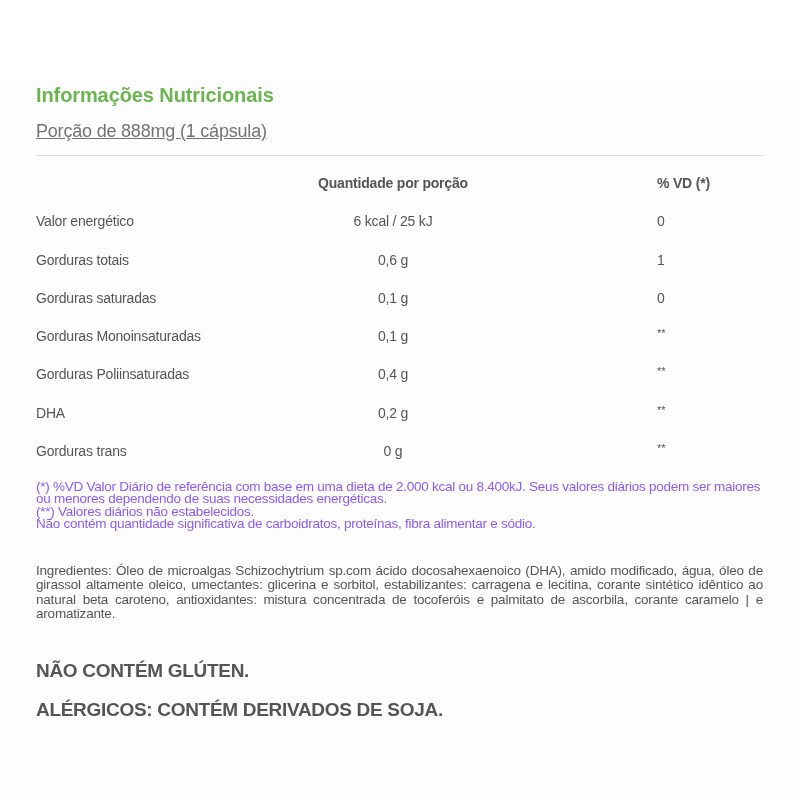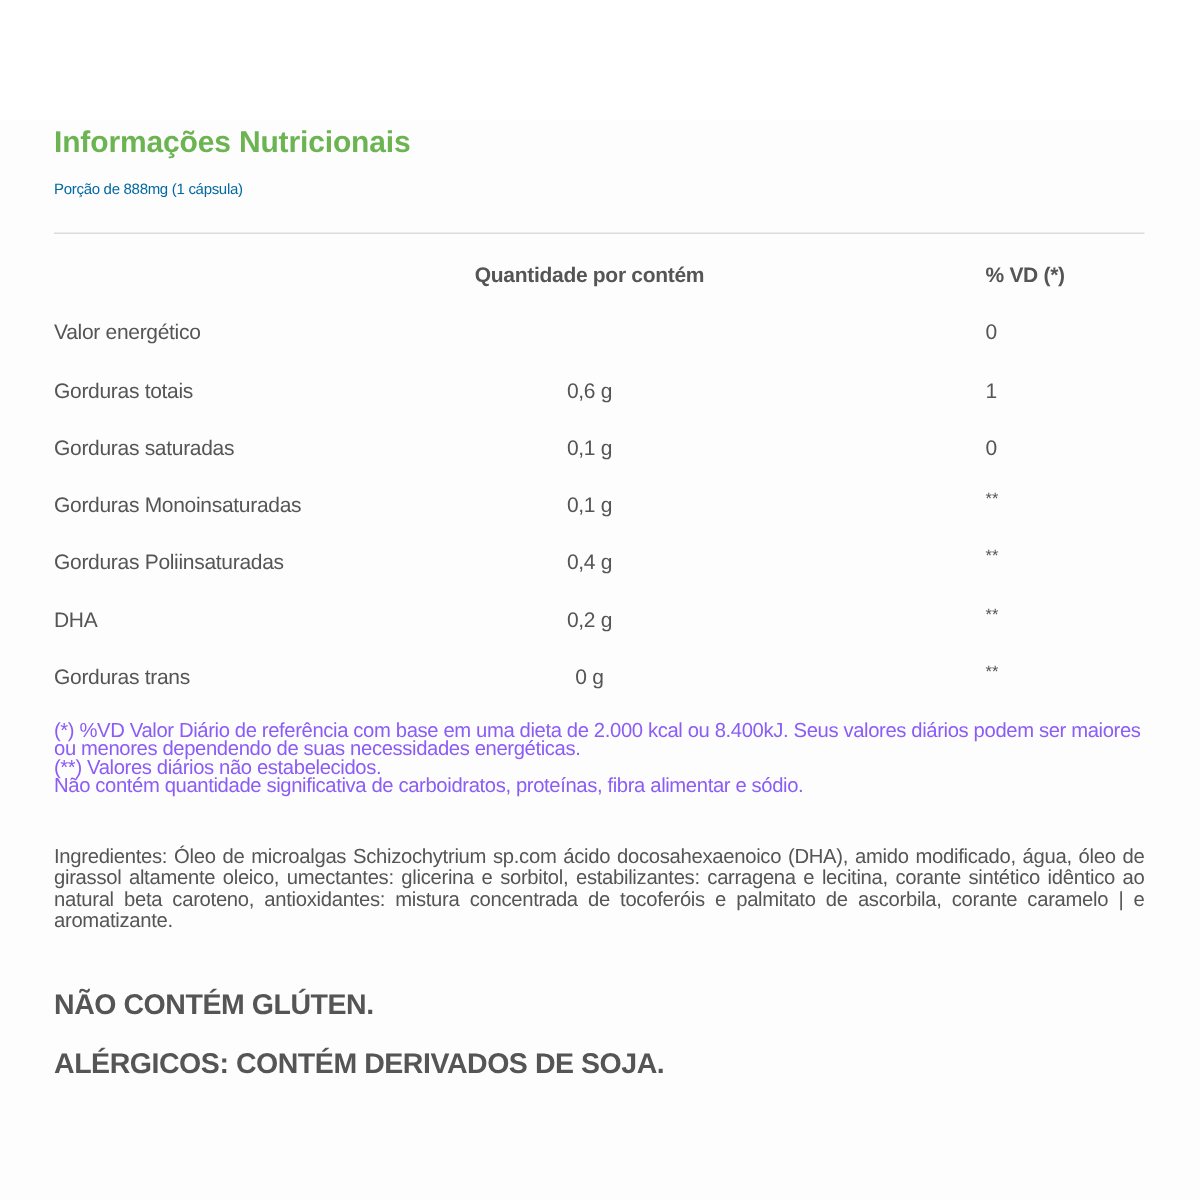--- a/index.html
+++ b/index.html
@@ -34,24 +34,25 @@
       font-size: 20px;
       font-weight: bold;
       letter-spacing: -0.1px;
       color: #6cb452;
       white-space: nowrap;
     }
     .subtitle {
       position: absolute;
       left: 36px;
       top: 121px;
-      font-size: 10px;
-      color: #0369a1;
+      font-size: 18px;
+      color: #737373;
       letter-spacing: -0.2px;
       white-space: nowrap;
+      text-decoration: underline;
     }
     .divider {
       position: absolute;
       left: 36px;
       top: 155px;
       width: 727px;
       height: 1px;
       background: #dcdcdc;
     }
     .table {
@@ -118,26 +119,27 @@
 <div class="page">
   <div class="panel"></div>
 
   <h1 class="title" style="margin:0;">Informações Nutricionais</h1>
   <div class="subtitle">Porção de 888mg (1 cápsula)</div>
   <div class="divider"></div>
 
   <div class="table">
     <div class="row header">
       <span class="cell c-name"></span>
-      <span class="cell c-qty">Quantidade por contém</span>
+      <span class="cell c-qty">Quantidade por porção</span>
       <span class="cell c-vd">% VD (*)</span>
     </div>
 
     <div class="row">
       <span class="cell c-name">Valor energético</span>
+      <span class="cell c-qty">6 kcal / 25 kJ</span>
       <span class="cell c-vd">0</span>
     </div>
     <div class="row">
       <span class="cell c-name">Gorduras totais</span>
       <span class="cell c-qty">0,6 g</span>
       <span class="cell c-vd">1</span>
     </div>
     <div class="row">
       <span class="cell c-name">Gorduras saturadas</span>
       <span class="cell c-qty">0,1 g</span>

